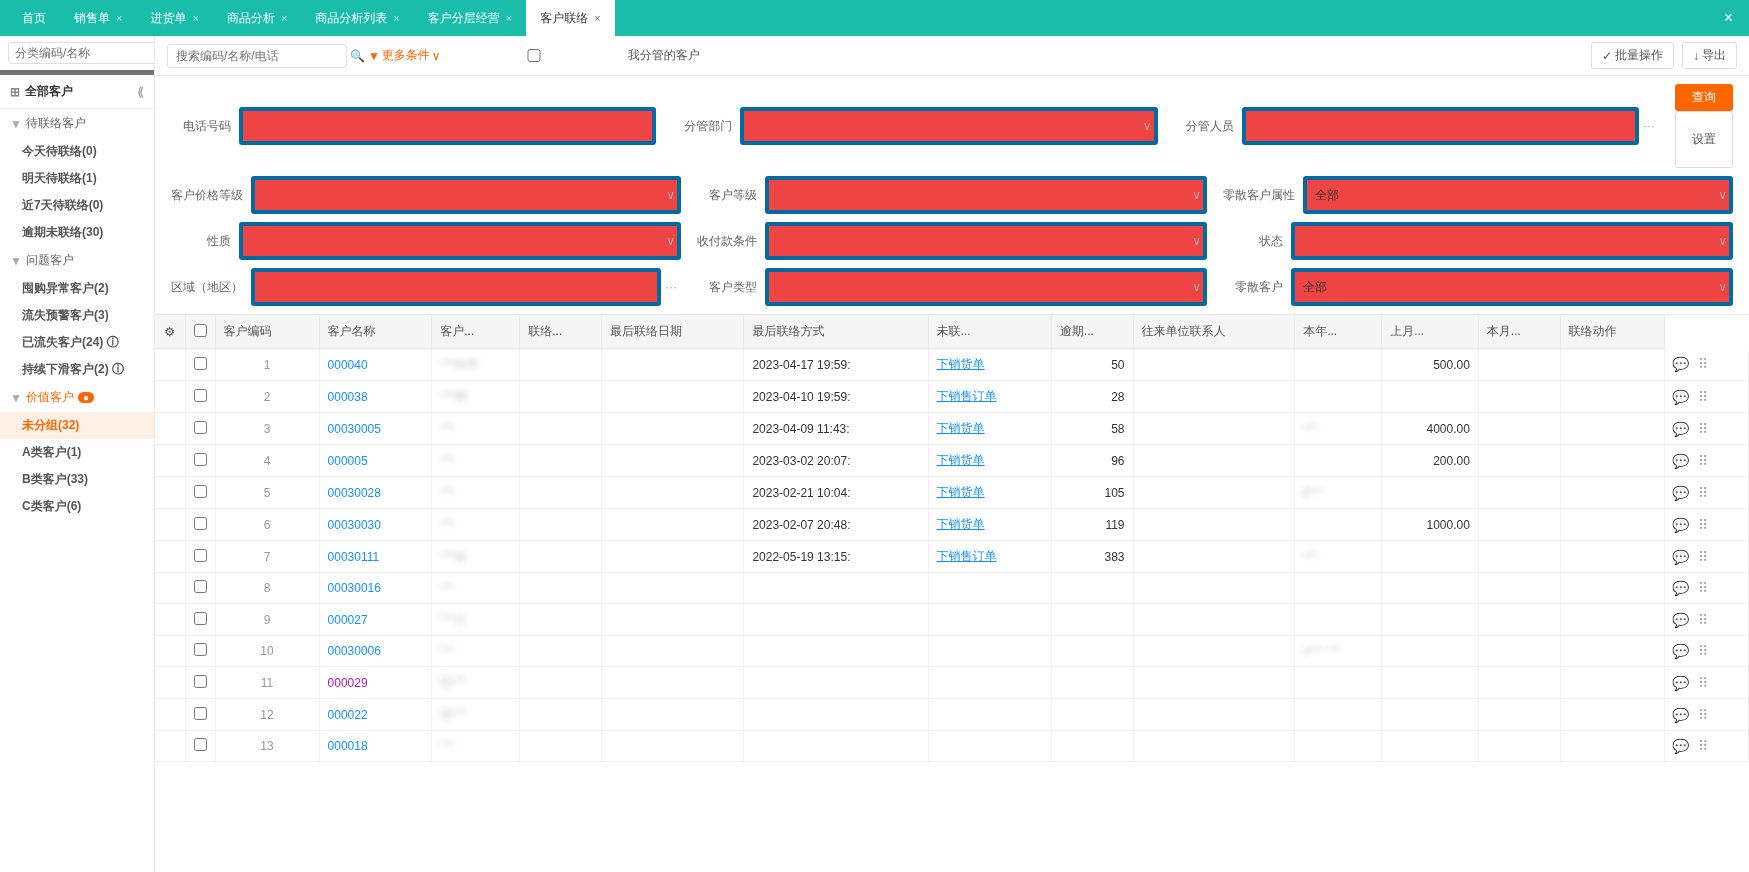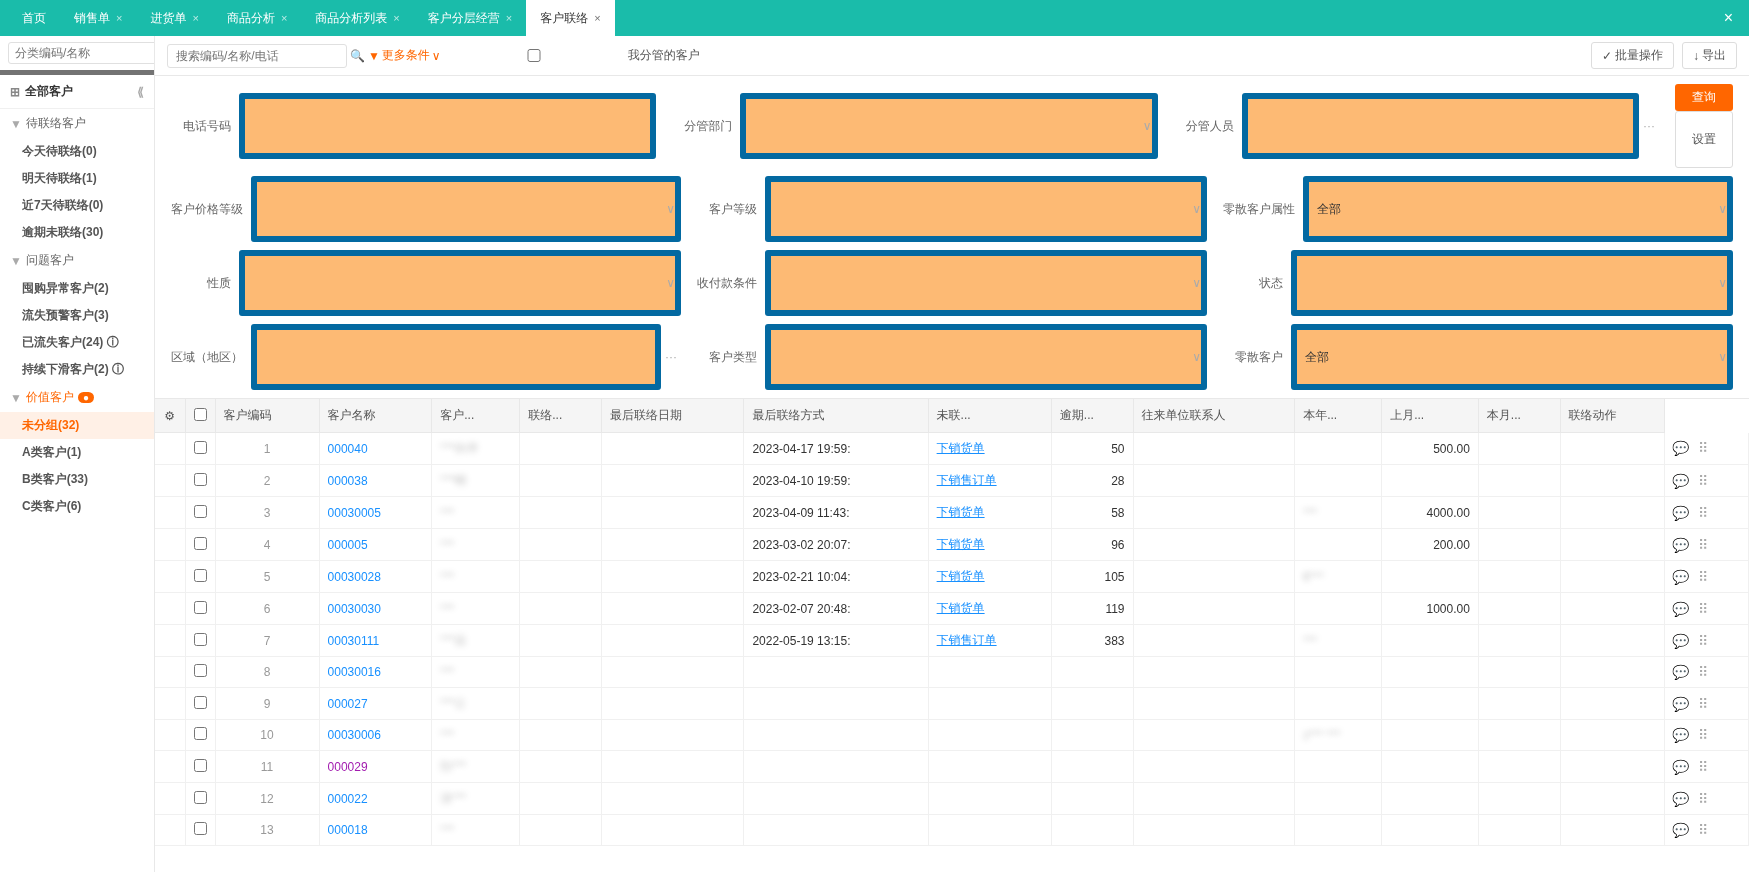--- a/index.html
+++ b/index.html
@@ -94,22 +94,22 @@
     }
     .adv-filter-row { display: flex; align-items: center; margin-bottom: 8px; gap: 16px; }
     .adv-filter-row:last-child { margin-bottom: 0; }
     .filter-field {
       display: flex; align-items: center; flex: 1; justify-content: center;
     }
     .filter-field label {
       color: #666; min-width: 60px; text-align: right; margin-right: 8px; white-space: nowrap;
     }
     .filter-field input, .filter-field select {
-      flex: 1; border: 6px solid #0369a1; border-radius: 3px; padding: 20px 8px;
-      font-size: 12px; outline: none; color: #333; background: #fdba74;
+      flex: 1; border: 4px solid #0369a1; border-radius: 3px; padding: 8px 8px;
+      font-size: 12px; outline: none; color: #333; background: #ef4444;
     }
     .filter-field .select-wrap {
       flex: 1; position: relative; display: flex; align-items: center;
     }
     .filter-field .select-wrap select {
       width: 100%; appearance: none; padding-right: 20px;
     }
     .filter-field .select-wrap .arrow-down {
       position: absolute; right: 6px; color: #aaa; pointer-events: none;
     }

